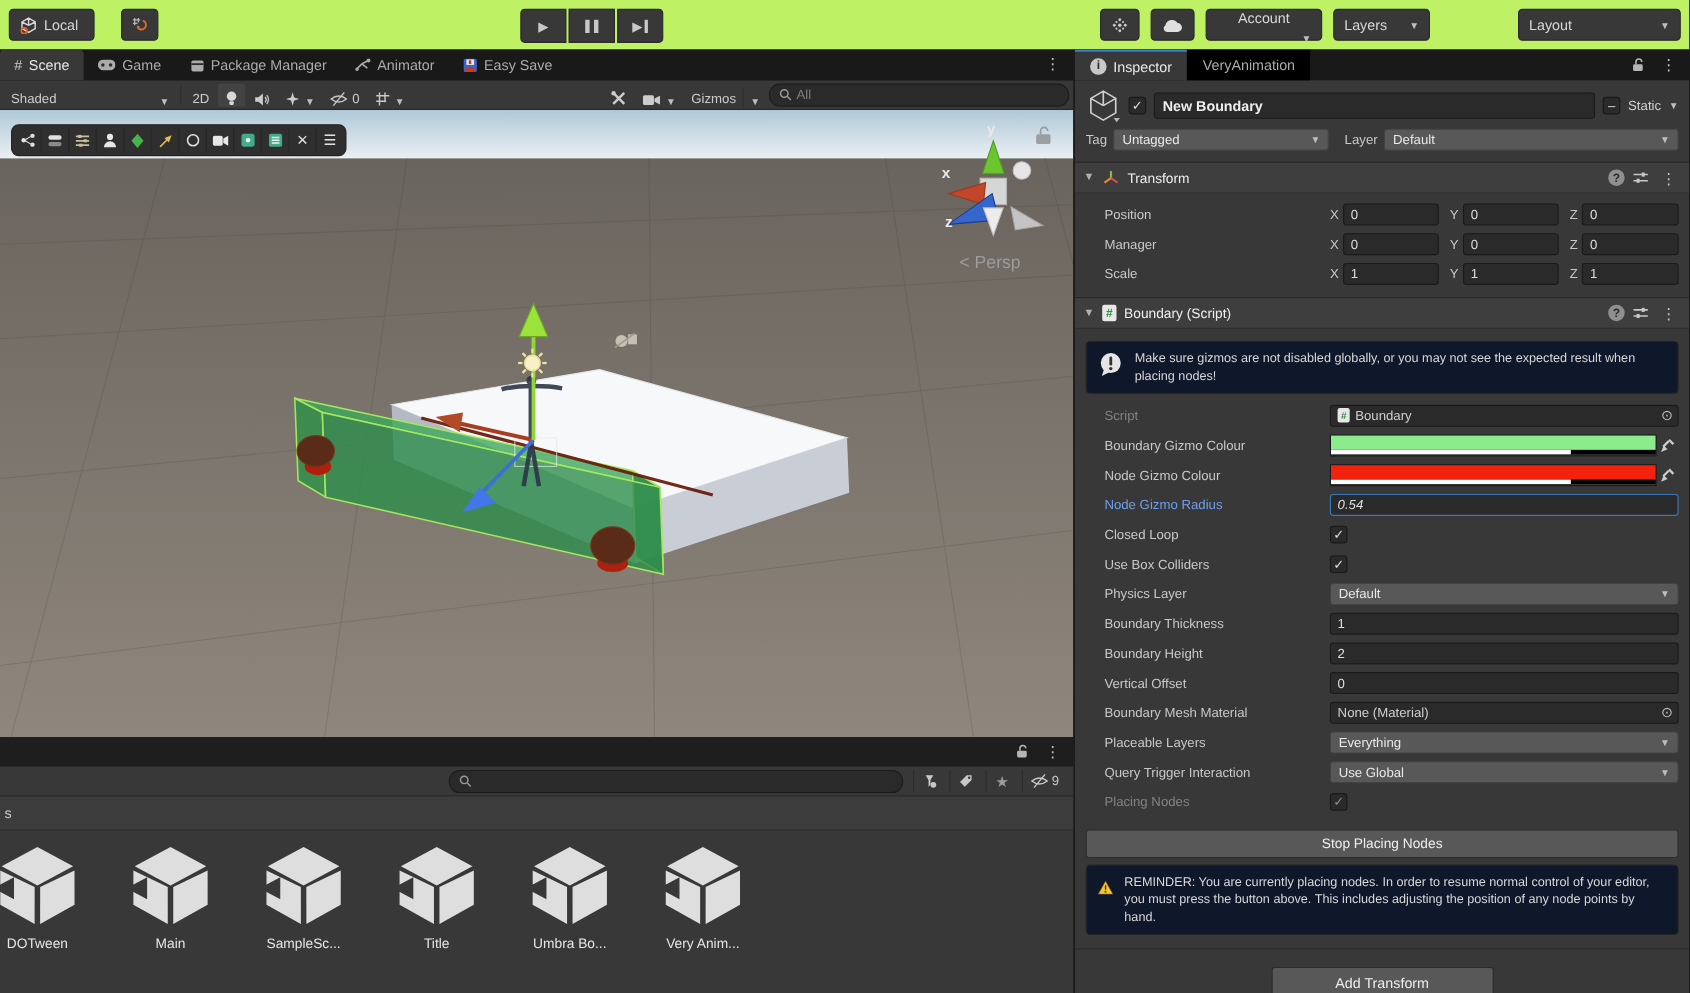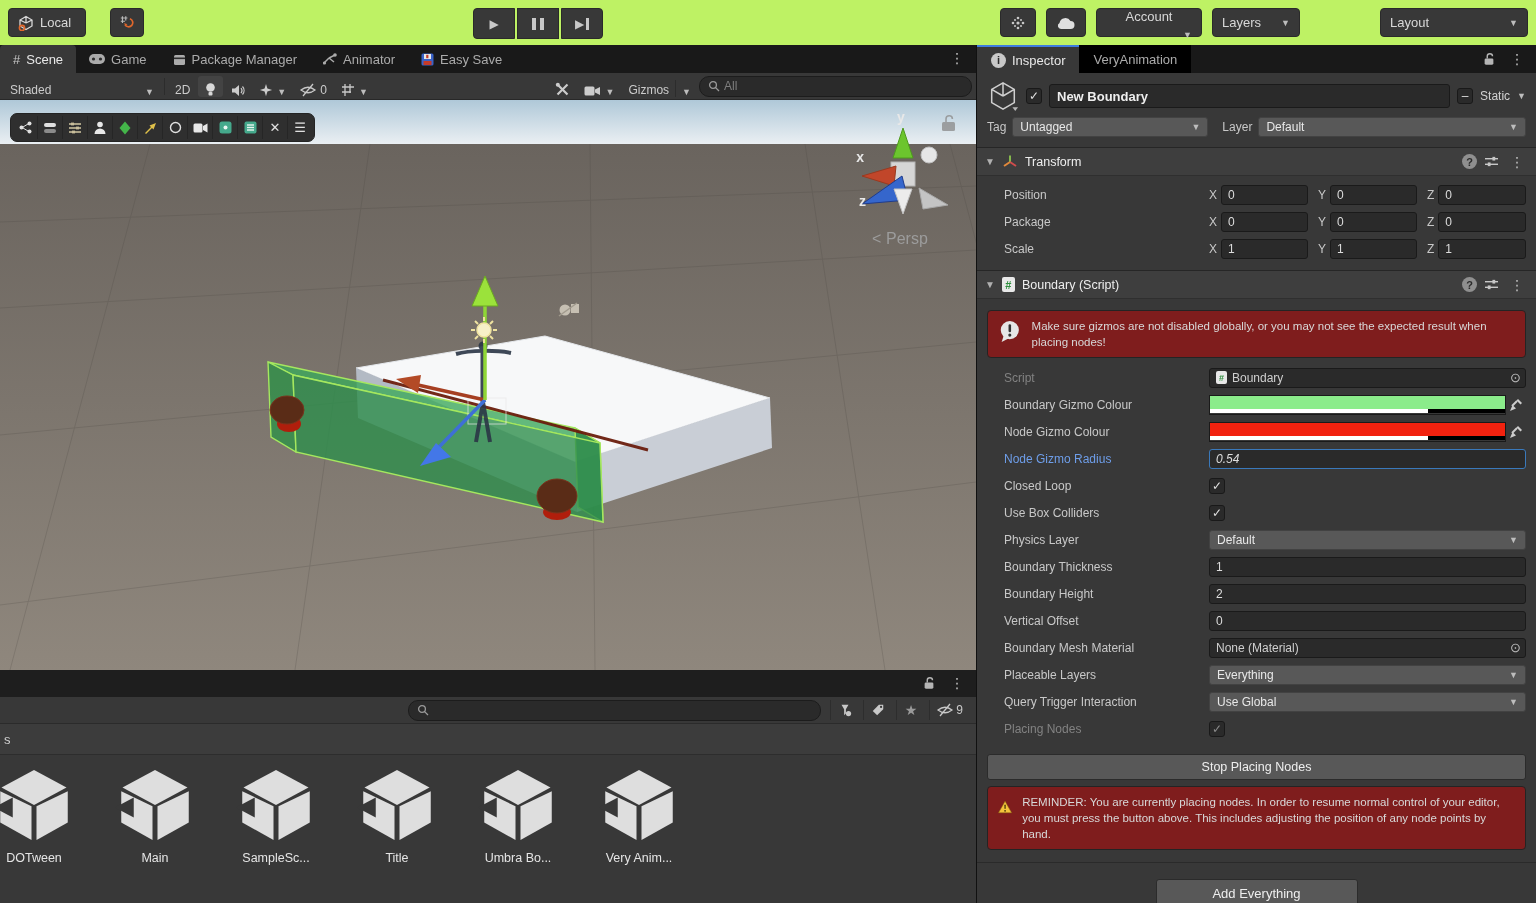--- a/index.html
+++ b/index.html
@@ -66,21 +66,21 @@
   .prow{display:flex;align-items:center;height:27px;padding:0 10px 0 27px;}
   .plabel{width:205px;color:#C8C8C8;flex:none;}
   .plabel.dis{color:#828282}
   .plabel.sel{color:#6E9EEA}
   .pval{flex:1;display:flex;align-items:center;min-width:0;}
   .nfield{flex:1;height:20px;background:#2A2A2A;border:1px solid #1A1A1A;border-radius:3px;display:flex;align-items:center;padding:0 6px;color:#DDDDDD;min-width:0;box-sizing:border-box;}
   .nfield.focus{border-color:#3A79BB;font-style:italic;}
   .axislbl{color:#C8C8C8;margin:0 4px 0 0;flex:none}
   .tgrp{display:flex;align-items:center;flex:1;margin-right:10px;min-width:0}
   .tgrp:last-child{margin-right:0}
-  .helpbox{margin:6px 10px;background:#7f1d1d;border:1px solid #242424;border-radius:4px;padding:7px 10px;display:flex;gap:10px;align-items:flex-start;color:#D8D8D8;font-size:11.5px;line-height:1.4;}
+  .helpbox{margin:6px 10px;background:#0f172a;border:1px solid #242424;border-radius:4px;padding:7px 10px;display:flex;gap:10px;align-items:flex-start;color:#D8D8D8;font-size:11.5px;line-height:1.4;}
   .swatch{flex:1;border:1px solid #1A1A1A;height:18px;display:flex;flex-direction:column;min-width:0}
   .swatch .main{height:13px;}
   .swatch .alpha{height:4px;background:#000;display:flex;}
   .swatch .alpha i{display:block;height:4px;background:#FFFFFF;}
   .eyedrop{width:20px;display:flex;justify-content:center;flex:none}
   .objfield{flex:1;height:20px;background:#2A2A2A;border:1px solid #1A1A1A;border-radius:3px;display:flex;align-items:center;gap:5px;padding:0 4px 0 6px;color:#CFCFCF;min-width:0;box-sizing:border-box;}
   .objfield .tgt{margin-left:auto;color:#BDBDBD;font-size:13px;}
   .widebtn{margin:12px 10px 4px 10px;height:24px;background:#585858;border:1px solid #2B2B2B;border-radius:3px;display:flex;align-items:center;justify-content:center;color:#EEEEEE;font-size:12.5px;}
   .inspdivider{border-top:1px solid #2A2A2A;margin-top:12px;}
   .addcomp{width:200px;height:26px;margin:16px auto 0 auto;background:#585858;border:1px solid #2B2B2B;border-radius:3px;display:flex;align-items:center;justify-content:center;color:#EEEEEE;font-size:13px;}
@@ -634,21 +634,21 @@
             </div>
           <div class="tgrp">
               <span class="axislbl">Z</span>
               <div class="nfield">
                 <span>0</span>
               </div>
             </div>
         </div>
       </div>
       <div class="prow">
-        <span class="plabel">Package</span>
+        <span class="plabel">Manager</span>
         <div class="pval">
           <div class="tgrp">
               <span class="axislbl">X</span>
               <div class="nfield">
                 <span>0</span>
               </div>
             </div>
           <div class="tgrp">
               <span class="axislbl">Y</span>
               <div class="nfield">
@@ -861,17 +861,17 @@
         <svg width="28" height="26" viewBox="0 0 28 26">
           <path d="M14 1.5 L27 24.5 H1 Z" fill="#F5C33B" stroke="#8A6A12" stroke-width="1"></path>
           <rect x="12.7" y="8" width="2.6" height="9" rx="1.3" fill="#4A3A08"></rect>
           <circle cx="14" cy="20.5" r="1.8" fill="#4A3A08"></circle>
         </svg>
         <span>REMINDER: You are currently placing nodes. In order to resume normal control of your editor, you must press the button above. This includes adjusting the position of any node points by hand.</span>
       </div>
 
       <div class="inspdivider"></div>
       <div class="addcomp">
-          <span>Add Everything</span>
+          <span>Add Transform</span>
         </div>
     </div>
   </div>
 </div>
 
 </body></html>

